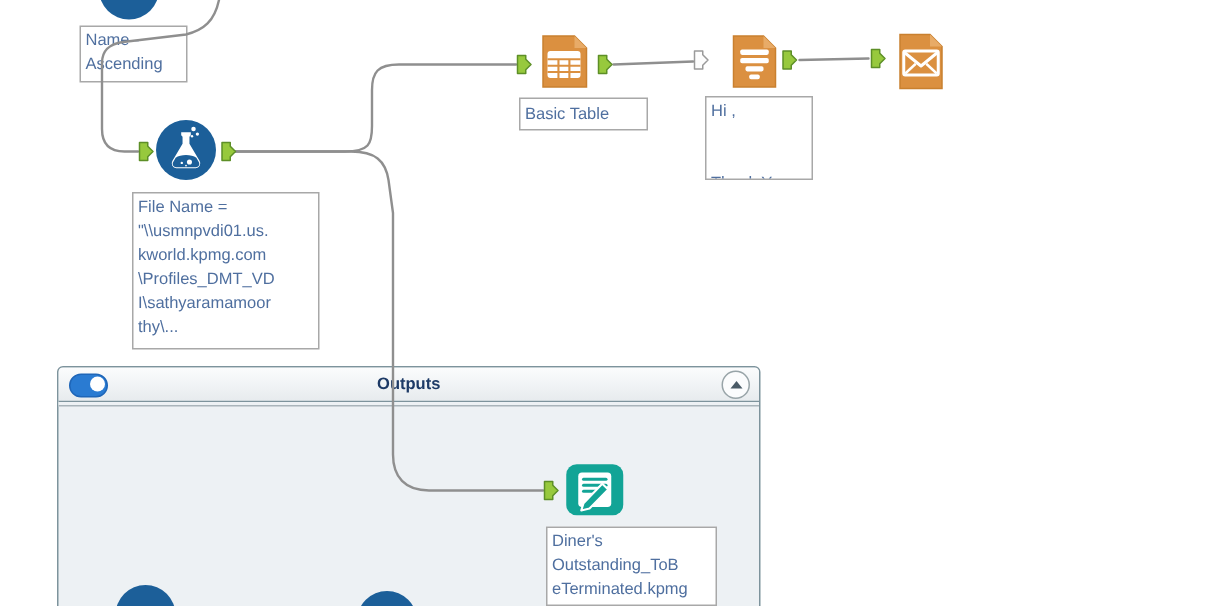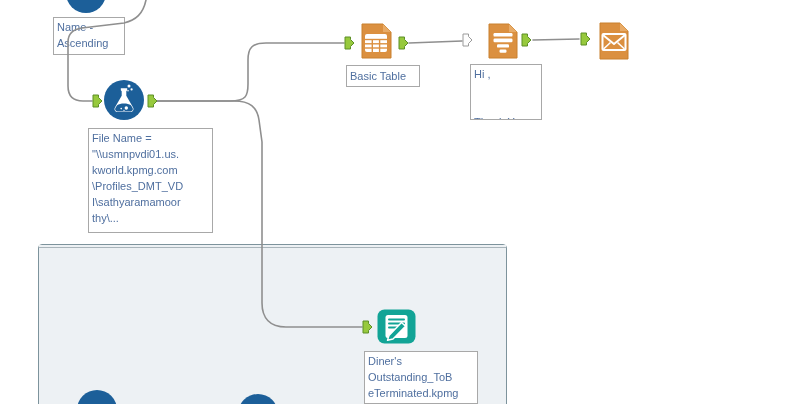--- a/index.html
+++ b/index.html
@@ -68,34 +68,43 @@
   .blue-circle{
     position:absolute;width:40px;height:40px;border-radius:50%;
     background:#1c5f99;z-index:4;
   }
   .anchor{position:absolute;z-index:5;}
 </style>
 </head>
 <body>
 
 <div class="tool-container">
+  <div class="oc-header">
+    <div class="toggle">
+      <div class="knob"></div>
+    </div>
+    <div class="oc-title">Outputs</div>
+    <div class="collapse-btn">
+      <div class="caret-up"></div>
+    </div>
+  </div>
   <div class="oc-underline"></div>
 </div>
 
 <div class="note" style="left:53px;top:17px;width:72px;height:38px;">Name -
 Ascending</div>
 
 <div class="note" style="left:88px;top:128px;width:125px;height:105px;">File Name =
 "\\usmnpvdi01.us.
 kworld.kpmg.com
 \Profiles_DMT_VD
 I\sathyaramamoor
 thy\...</div>
 
-<div class="note" style="left:346px;top:65px;width:74px;height:22px;line-height:18px;">Basic Table</div>
+<div class="note" style="left:346px;top:65px;width:86px;height:22px;line-height:18px;">Basic Table</div>
 
 <div class="note" style="left:470px;top:64px;width:72px;height:56px;">Hi ,
 
 
 Thank You</div>
 
 <div class="note" style="left:364px;top:351px;width:114px;height:53px;">Diner's
 Outstanding_ToB
 eTerminated.kpmg</div>
 

